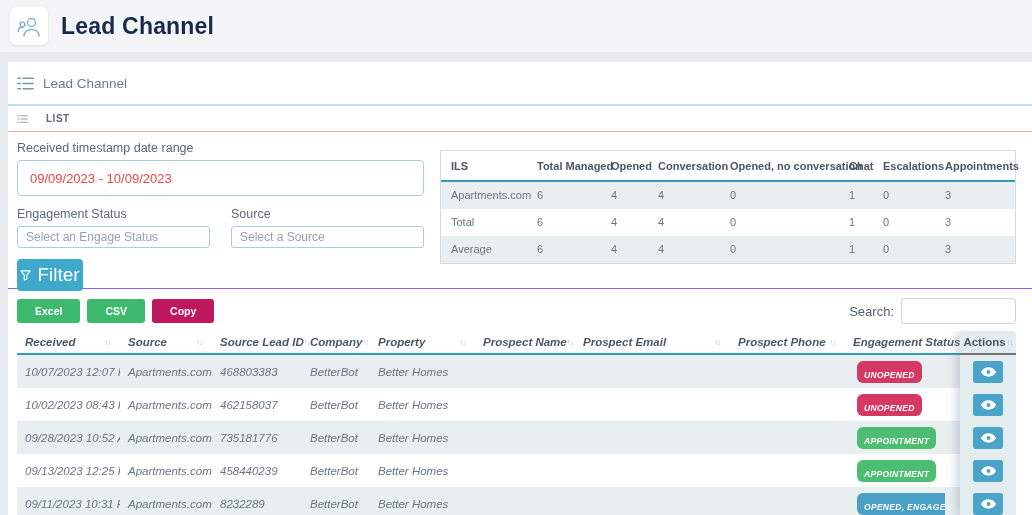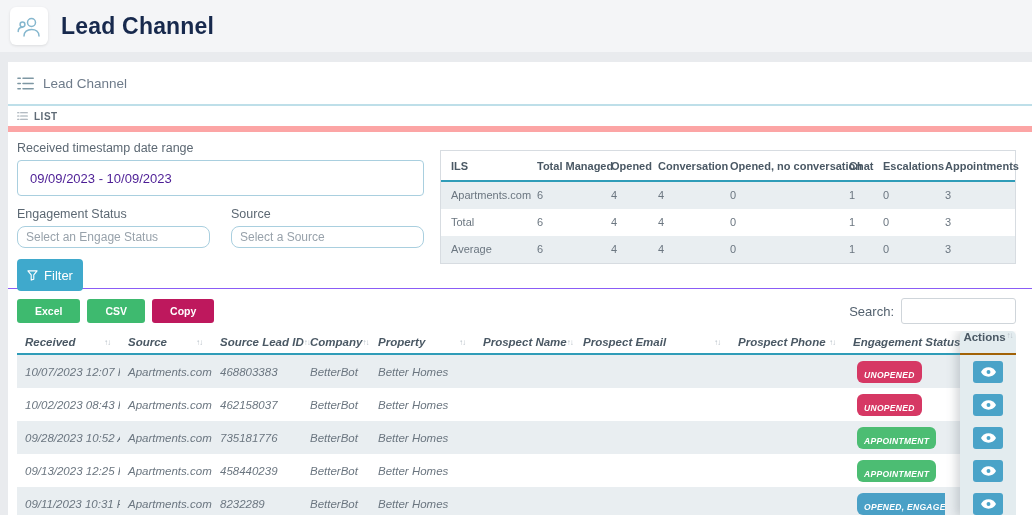--- a/index.html
+++ b/index.html
@@ -13,36 +13,36 @@
   
   .topbar { height:52px; background:#f4f5f7; display:flex; align-items:center; padding-left:10px; }
   .icon-box { width:38px; height:38px; background:#fff; border-radius:6px;
     box-shadow:0 1px 3px rgba(0,0,0,.10); display:flex; align-items:center; justify-content:center; }
   .page-title { margin-left:13px; font-size:23px; font-weight:700; color:#17294d; letter-spacing:.2px; }
 
   
   .card { position:absolute; left:8px; top:62px; right:0; bottom:0; background:#fff; overflow:hidden; }
   .card-header { height:44px; display:flex; align-items:center; gap:9px;
     padding:0 16px 0 9px; border-bottom:2px solid #bedfe9; color:#6e7b8a; font-size:13.5px; }
-  .section-label { height:26px; display:flex; align-items:center; gap:6px;
-    padding:0 16px 0 9px; border-bottom:6px solid #fca5a5;
+  .section-label { height:26px; display:flex; align-items:center; gap:18px;
+    padding:0 16px 0 9px; border-bottom:1px solid #fca5a5;
     color:#5f6b76; font-size:10px; font-weight:700; letter-spacing:.5px; }
 
   
   .filter-area { position:relative; height:157px; padding:9px 16px 0 9px; border-bottom:1px solid #8b5cf6; }
   .field-label { font-size:12.5px; line-height:14px; color:#5c6873; margin-bottom:5px; }
   .date-input { width:407px; height:36px; border:1px solid #a9cfdf; border-radius:4px;
-    padding:0 12px; font-size:13px; color:#4c1d95; font-family:"Liberation Sans",sans-serif; outline:none; background:#fff;}
+    padding:0 12px; font-size:13px; color:#ef4444; font-family:"Liberation Sans",sans-serif; outline:none; background:#fff;}
   .row2 { display:flex; gap:21px; margin-top:11px; width:407px; }
   .row2 .fld { flex:1; }
-  .sel-input { width:100%; height:22px; border:1px solid #a9cfdf; border-radius:8px;
+  .sel-input { width:100%; height:22px; border:1px solid #a9cfdf; border-radius:3px;
     padding:0 8px; font-size:12px; color:#5c6873; font-family:"Liberation Sans",sans-serif; outline:none; background:#fff;}
   .sel-input::placeholder, .date-input::placeholder { color:#98a2ab; }
   .filter-btn { margin-top:11px; height:32px; width:66px; background:#3fa9cc; border:none; border-radius:4px;
-    color:#fff; font-size:13px; display:flex; align-items:center; justify-content:center; gap:6px; cursor:pointer;
+    color:#fff; font-size:19px; display:flex; align-items:center; justify-content:center; gap:6px; cursor:pointer;
     font-family:"Liberation Sans",sans-serif; }
 
   
   .summary { position:absolute; top:18px; right:16px; width:576px; border:1px solid #d7dce1; background:#fff; }
   .sum-grid { display:grid; grid-template-columns:86px 74px 47px 72px 119px 34px 62px auto; align-items:center; }
   .sum-head { border-bottom:2px solid #2f9cb8; }
   .sum-head .sum-cell { font-weight:700; color:#4a5864; font-size:11px; padding:9px 0 8px 10px; white-space:nowrap; }
   .sum-row .sum-cell { font-size:11px; color:#6b7680; padding:7px 0 7px 10px; height:27px; white-space:nowrap; }
   .sum-row.striped { background:#e9eef1; }
 
@@ -65,21 +65,21 @@
   .sort { margin-left:auto; margin-right:10px; font-size:8px; color:#b9c2c9; letter-spacing:-1px; }
   .lead-row { height:33px; font-size:11.5px; color:#6b7680; }
   .lead-row.striped { background:#e9eef1; }
   .lead-cell { padding-left:8px; white-space:nowrap; overflow:hidden; }
   .badge { display:inline-block; margin-left:4px; padding:9px 7px 3px; border-radius:6px;
     color:#fff; font-size:8.5px; font-weight:700; letter-spacing:.3px; white-space:nowrap; }
 
   
   .actions-col { position:absolute; top:0; right:0; bottom:0; width:56px; background:#e3ecef;
     border-radius:5px 5px 0 0; box-shadow:-4px 0 10px rgba(100,110,120,.28); }
-  .actions-head { height:24px; border-bottom:2px solid #a16207; display:flex; 
+  .actions-head { height:24px; border-bottom:2px solid #737373; display:flex; align-items:center;
     justify-content:center; font-size:11.5px; font-weight:700; color:#4a5864; gap:1px; }
   .actions-head .sort { margin:0; }
   .action-cell { height:33px; display:flex; align-items:center; justify-content:center; }
   .eye-btn { width:30px; height:22px; background:#4aa3c8; border:none; border-radius:3px;
     display:flex; align-items:center; justify-content:center; cursor:pointer; }
 </style>
 </head>
 <body>
 
 <div class="topbar">

